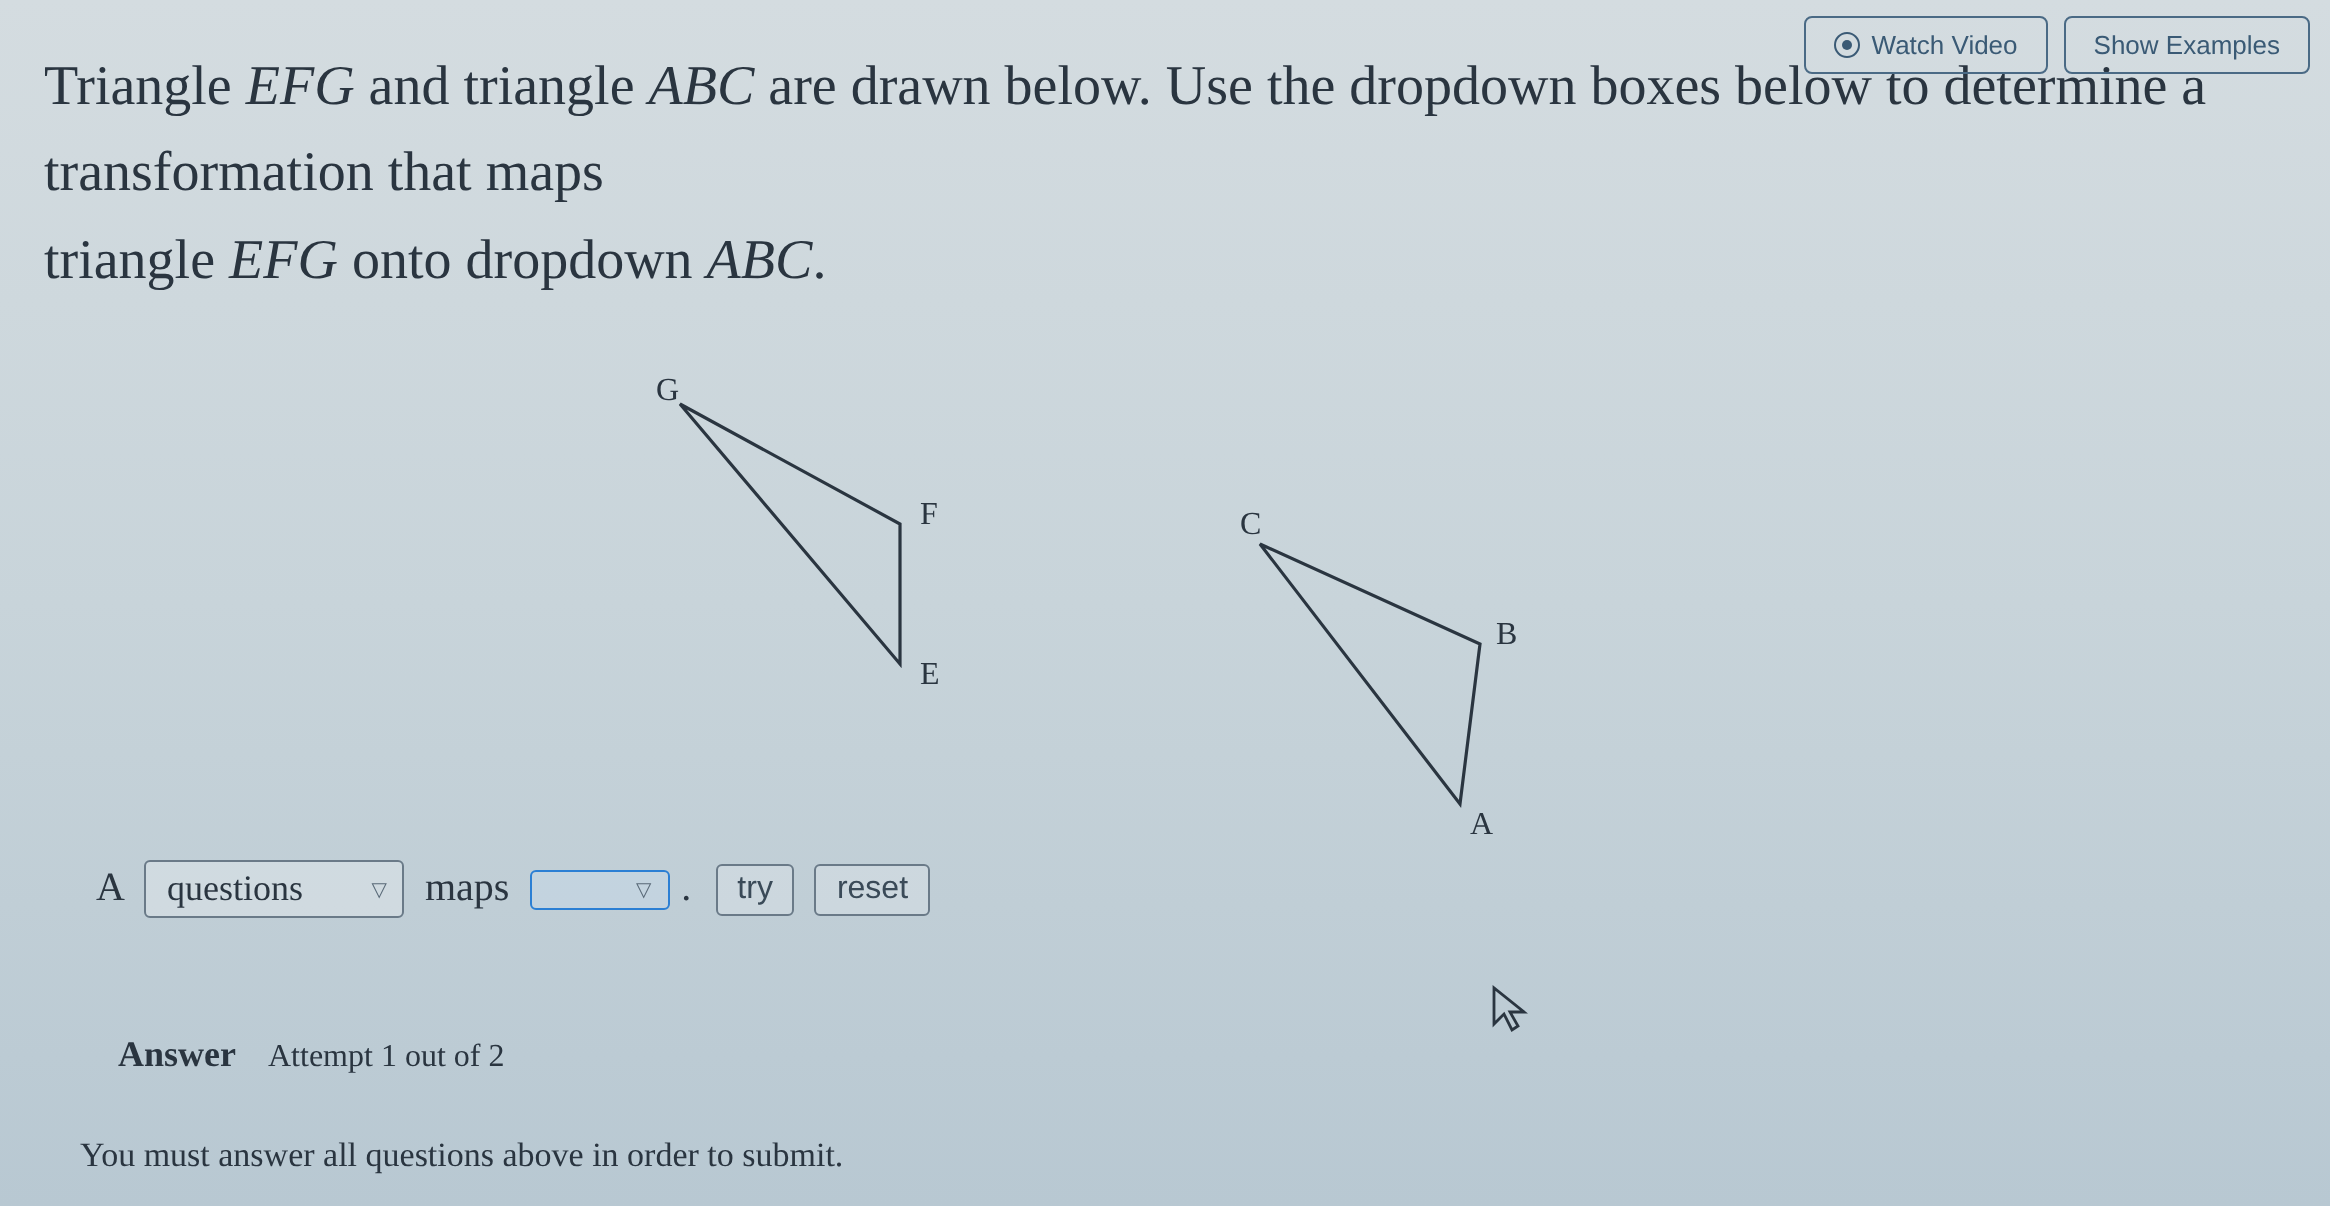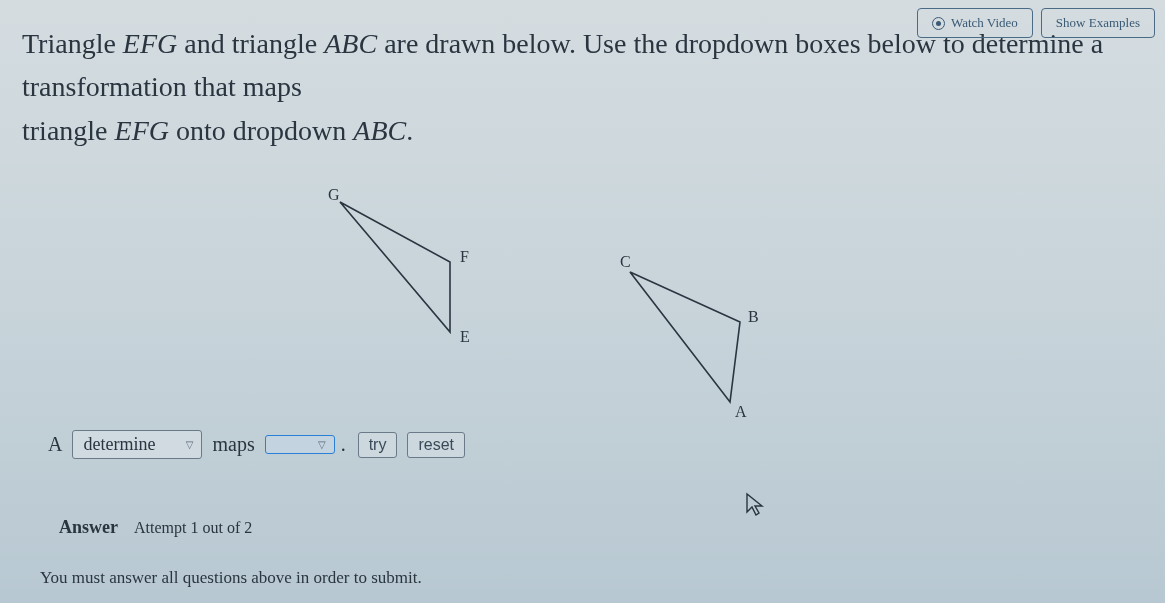--- a/index.html
+++ b/index.html
@@ -24,21 +24,20 @@
     border: 1px solid #4a6a85;
     background: transparent;
     color: #3a5a75;
     font-size: 13px;
     padding: 6px 14px;
     border-radius: 4px;
     display: flex;
     align-items: center;
     gap: 6px;
     cursor: pointer;
-    font-family: Liberation Serif, serif;
   }
   .record-icon {
     width: 13px;
     height: 13px;
     border: 1.5px solid #3a5a75;
     border-radius: 50%;
     display: inline-flex;
     align-items: center;
     justify-content: center;
   }
@@ -163,21 +162,21 @@
       <text x="620" y="105" class="pt-label">C</text>
       <text x="748" y="160" class="pt-label">B</text>
       <text x="735" y="255" class="pt-label">A</text>
     </g>
   </svg>
 </div>
 
 <div class="answer-row">
   <span>A</span>
   <div class="dropdown wide">
-    <span>determine</span>
+    <span>questions</span>
     <span class="chev">▽</span>
   </div>
   <span>maps</span>
   <div class="dropdown empty">
     <span></span>
     <span class="chev">▽</span>
   </div>
   <span class="period">.</span>
   <button class="small-btn">
     <span>try</span>

